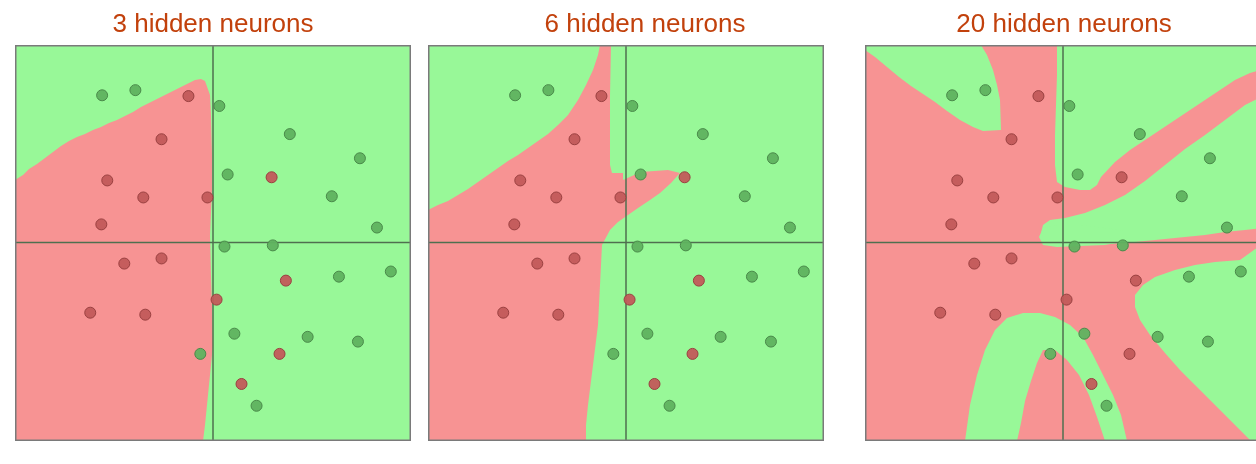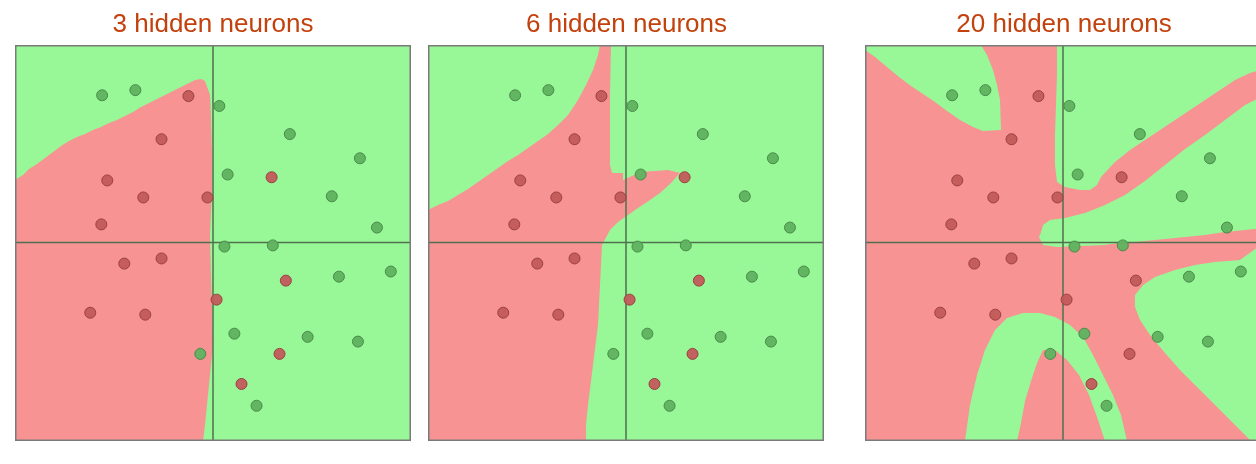--- a/index.html
+++ b/index.html
@@ -52,21 +52,21 @@
         <circle cx="201.564" cy="254.62800000000001" r="5.5" fill="#c25a5a" stroke="#9a4040" stroke-width="1" fill-opacity="0.95"></circle>
         <circle cx="75.24" cy="267.696" r="5.5" fill="#c25a5a" stroke="#9a4040" stroke-width="1" fill-opacity="0.95"></circle>
         <circle cx="130.284" cy="269.67600000000004" r="5.5" fill="#c25a5a" stroke="#9a4040" stroke-width="1" fill-opacity="0.95"></circle>
         <circle cx="264.528" cy="308.88" r="5.5" fill="#c25a5a" stroke="#9a4040" stroke-width="1" fill-opacity="0.95"></circle>
         <circle cx="226.51199999999997" cy="338.976" r="5.5" fill="#c25a5a" stroke="#9a4040" stroke-width="1" fill-opacity="0.95"></circle>
         <rect x="0.75" y="0.75" width="394.5" height="394.5" fill="none" stroke="#7a7a7a" stroke-width="1.5"></rect>
       </svg>
   </div>
 </div>
 
-<div class="panel" style="left:428px;width:397px;">
+<div class="panel" style="left:428px;width:397px;padding-left:37px;">
   <div class="panel-title">6 hidden neurons</div>
   <div class="plot" style="left:0;">
     <svg id="svg1" width="396" height="396" viewBox="0 0 396 396">
       <rect x="0" y="0" width="396" height="396" fill="#98f898"></rect>
       <polygon fill="#f79393" points="0,165 10,160 20,156 30,150 40,144 50,137 60,130 70,123 80,116 90,110 100,103 110,96 120,89 130,80 140,70 150,55 158,40 165,25 170,10 172,0 183,0 182,50 182,120 184,128 195,128 195,135 213,127 240,125 252,128 243,138 232,148 222,155 210,163 200,170 190,177 182,185 174,200 172,240 170,280 165,320 160,360 158,380 158,396 0,396"></polygon>
     <line x1="198" y1="0" x2="198" y2="396" stroke="#4f6f4f" stroke-width="1.5"></line>
         <line x1="0" y1="197.5" x2="396" y2="197.5" stroke="#4f6f4f" stroke-width="1.5"></line>
         <circle cx="87.12" cy="50.292" r="5.5" fill="#5fb25f" stroke="#4a8a4a" stroke-width="1" fill-opacity="0.95"></circle>
         <circle cx="120.384" cy="45.144" r="5.5" fill="#5fb25f" stroke="#4a8a4a" stroke-width="1" fill-opacity="0.95"></circle>
         <circle cx="204.336" cy="60.984" r="5.5" fill="#5fb25f" stroke="#4a8a4a" stroke-width="1" fill-opacity="0.95"></circle>

